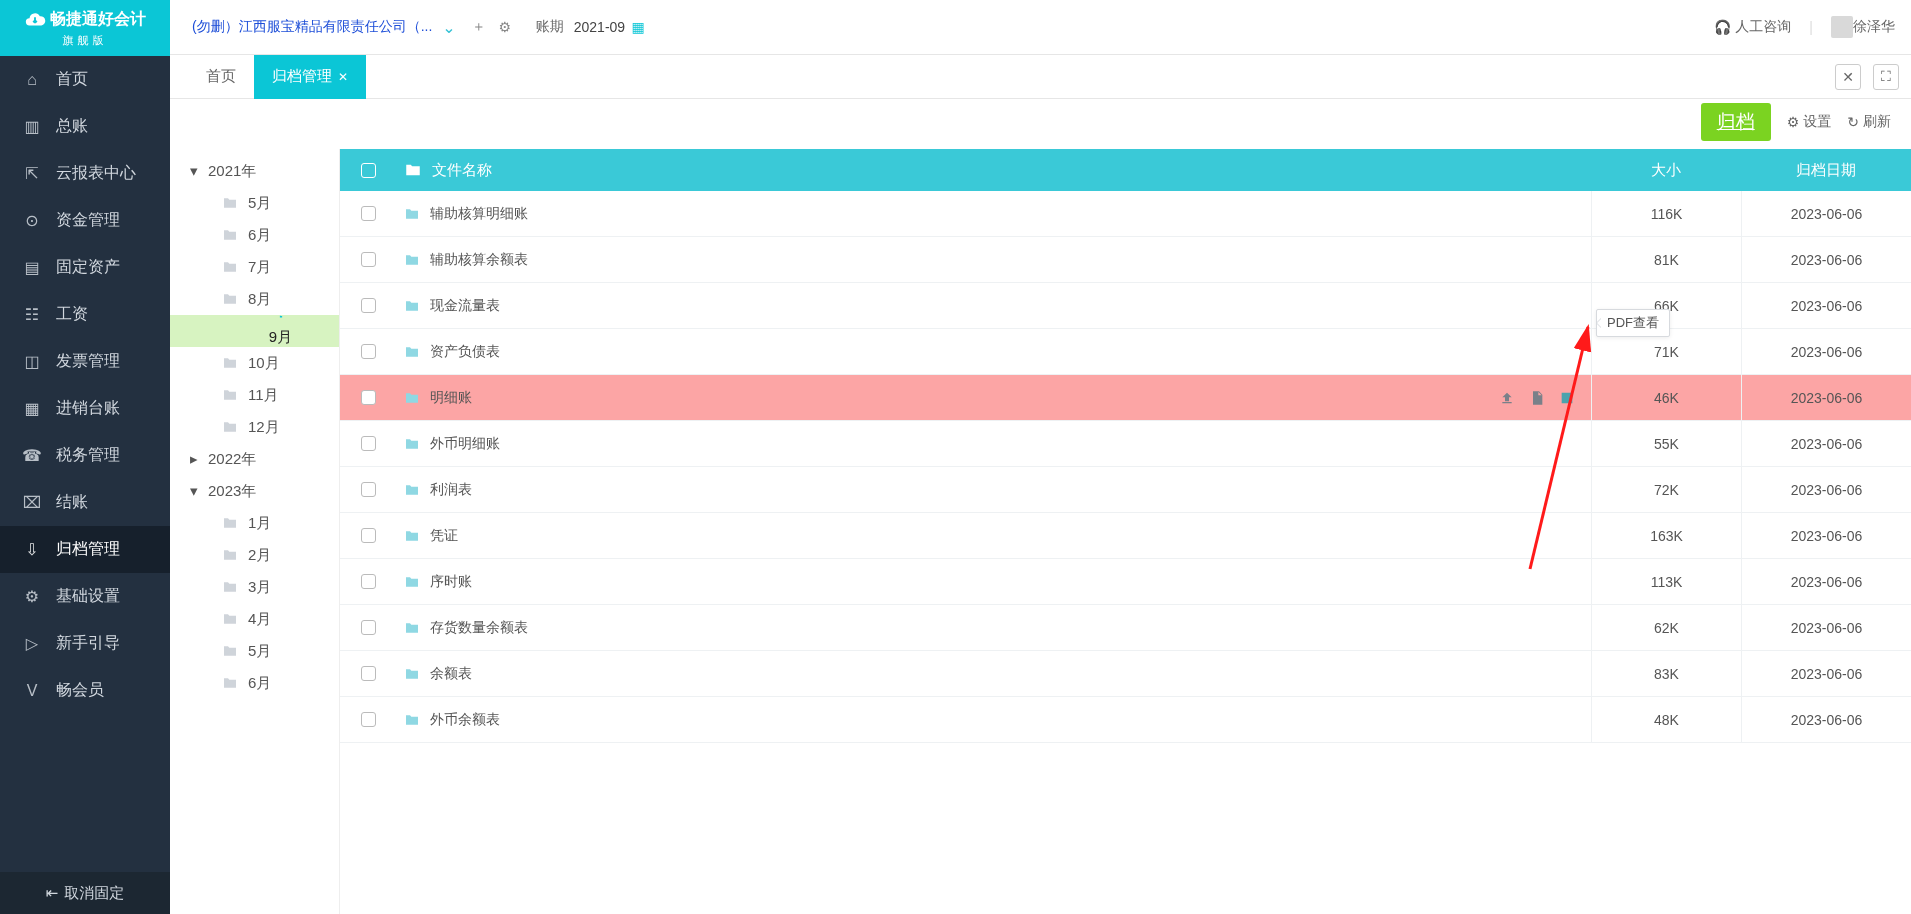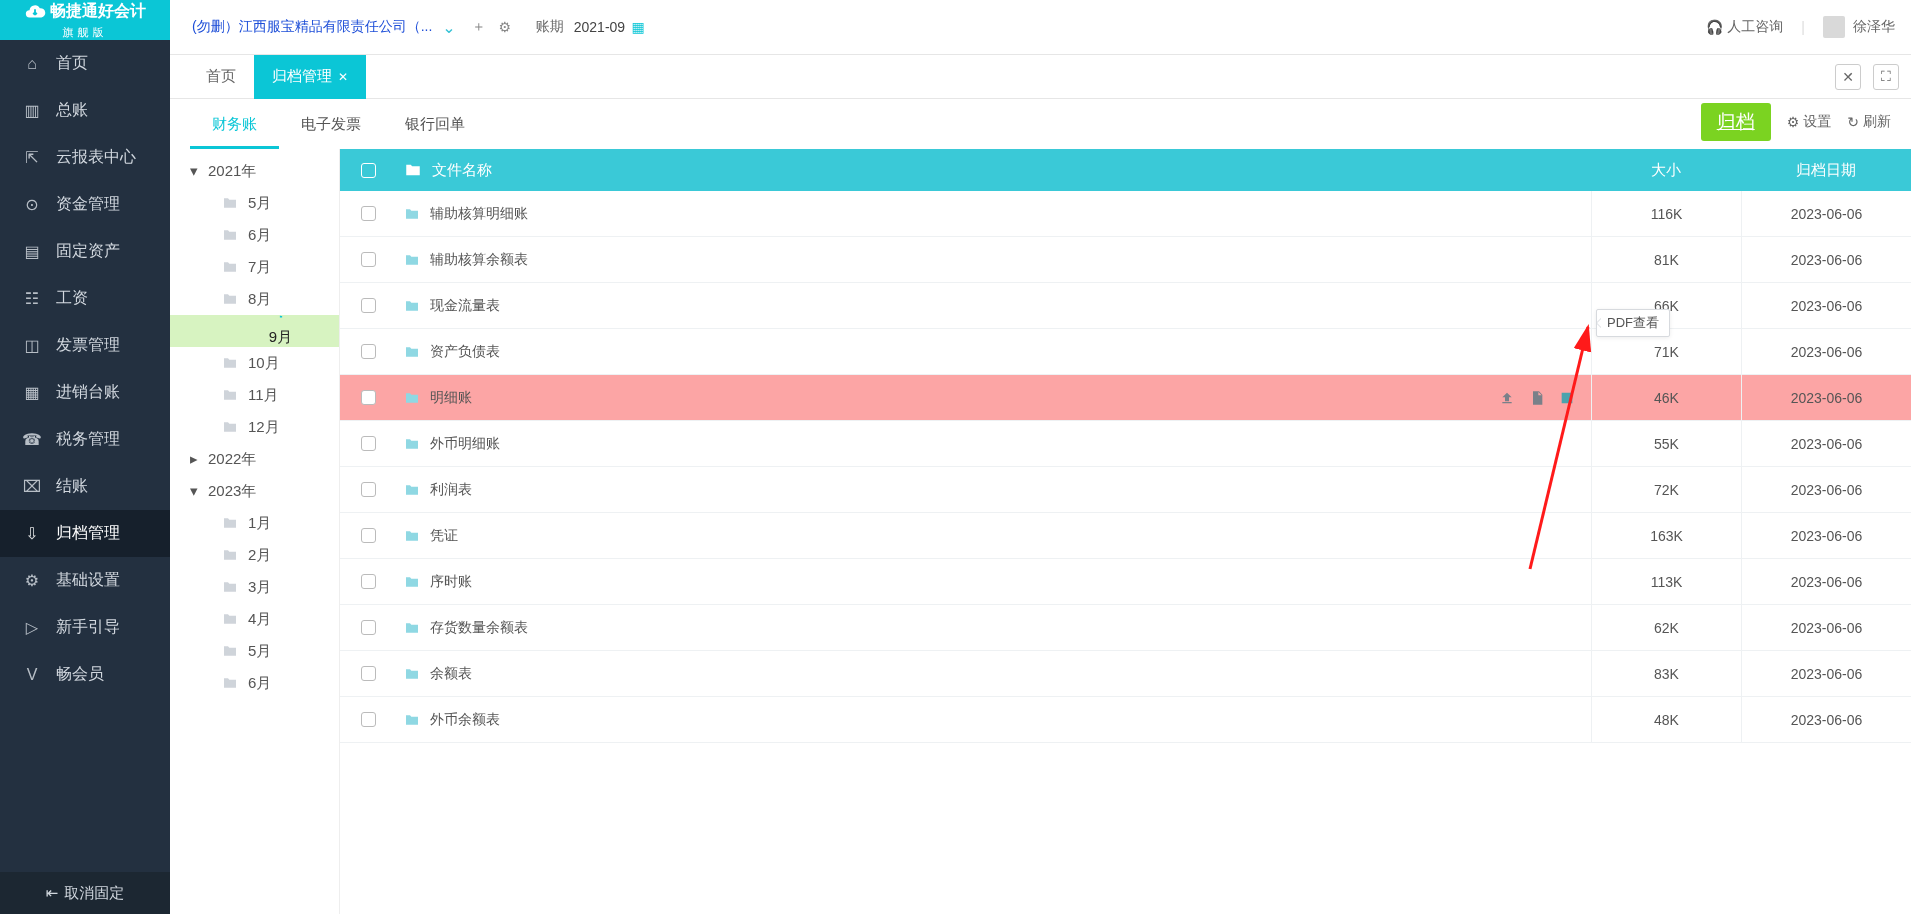--- a/index.html
+++ b/index.html
@@ -1,20 +1,20 @@
 <!DOCTYPE html>
 <html><head>
 <meta charset="utf-8">
 <style>
 * { margin:0; padding:0; box-sizing:border-box; font-family:"Microsoft YaHei","PingFang SC",sans-serif; }
 html,body { width:1911px; height:914px; overflow:hidden; background:#fff; color:#333; }
 
 
 .sidebar { position:absolute; left:0; top:0; width:170px; height:914px; background:#233040; color:#d1d7de; }
-.logo-area { height:40px; background:#0bc6d6; display:flex; flex-direction:column; align-items:center; justify-content:center; color:#fff; }
+.logo-area { height:56px; background:#0bc6d6; display:flex; flex-direction:column; align-items:center; justify-content:center; color:#fff; }
 .logo-row { display:flex; align-items:center; gap:4px; font-size:16px; font-weight:600; }
 .logo-sub { font-size:11px; letter-spacing:4px; margin-top:2px; }
 .nav-item { height:47px; display:flex; align-items:center; padding-left:22px; gap:14px; font-size:16px; cursor:pointer; }
 .nav-item.active { background:#16202c; color:#fff; }
 .nav-icon { width:20px; height:20px; display:inline-flex; align-items:center; justify-content:center; opacity:.85; }
 .sidebar-footer { position:absolute; bottom:0; left:0; width:100%; height:42px; background:#1c2732; display:flex; align-items:center; justify-content:center; gap:6px; font-size:15px; cursor:pointer; }
 
 
 .header { position:absolute; left:170px; top:0; right:0; height:55px; background:#fff; border-bottom:1px solid #e6e6e6; display:flex; align-items:center; padding:0 16px; font-size:14px; color:#666; }
 .header .company { margin-left:6px; color:#1d4ed8; }
@@ -163,21 +163,21 @@
   <span class="icon-btn">⚙</span>
   <span class="period-label">账期</span>
   <span class="period-val">2021-09</span>
   <span class="icon-btn" style="color:#0bc6d6">▦</span>
   <div class="header-right">
     <span style="display:flex;align-items:center;gap:4px;cursor:pointer">
       <span>🎧</span>
       <span>人工咨询</span>
     </span>
     <span style="color:#ddd">|</span>
-    <span style="display:flex;align-items:center;gap:8px;cursor:pointer">
+    <span style="display:flex;align-items:center;cursor:pointer">
       <span class="avatar"></span>
       <span>徐泽华</span>
     </span>
   </div>
 </div>
 
 <div class="tabs">
   <div id="page-tabs-slot" style="display:flex">
       <div class="tab">
         <span>首页</span>
@@ -188,25 +188,20 @@
       </div>
     </div>
   <div class="tabs-right">
     <div class="sq">✕</div>
     <div class="sq">⛶</div>
   </div>
 </div>
 
 <div class="content">
   <div class="subtabs">
-    <div id="subtabs-slot" style="display:flex">
-        <div class="subtab active">财务账</div>
-        <div class="subtab">电子发票</div>
-        <div class="subtab">银行回单</div>
-      </div>
     <div class="subtabs-actions">
       <button class="btn-archive">归档</button>
       <span class="link-action">
         <span>⚙</span>
         <span>设置</span>
       </span>
       <span class="link-action">
         <span>↻</span>
         <span>刷新</span>
       </span>

